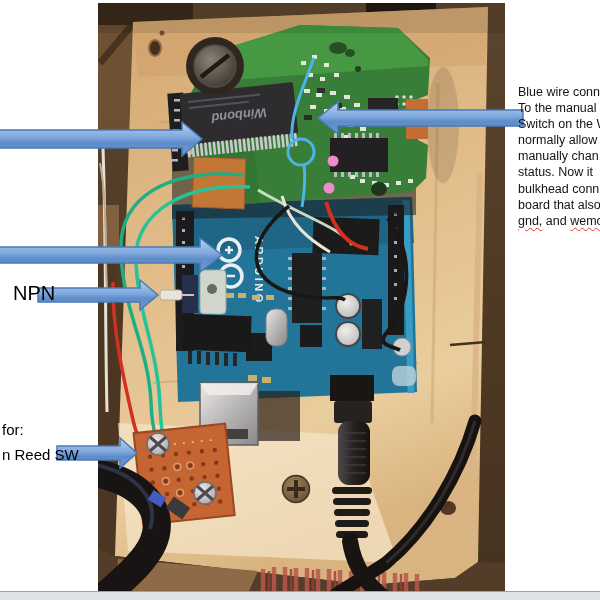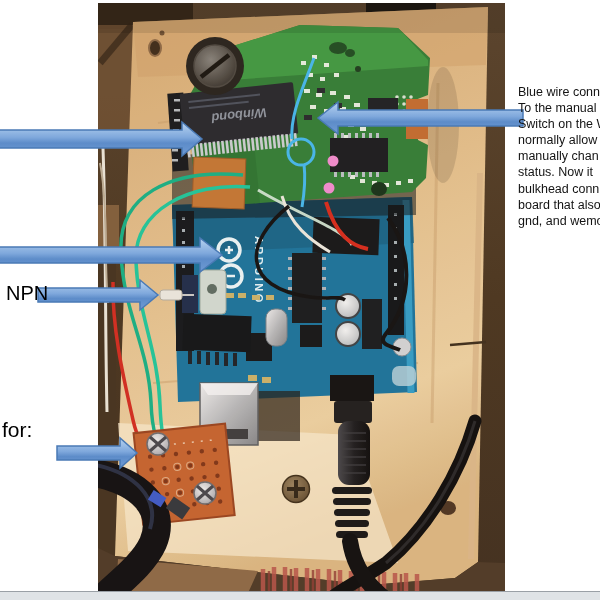--- a/index.html
+++ b/index.html
@@ -4,23 +4,24 @@
 <style>
   html,body{margin:0;padding:0;}
   body{
     width:600px;height:600px;position:relative;overflow:hidden;
     background:#ffffff;font-family:"Liberation Sans",sans-serif;
   }
   #photo{position:absolute;left:98px;top:3px;width:407px;height:590px;z-index:1;}
   #arrow-layer{position:absolute;left:0;top:0;width:600px;height:600px;z-index:2;pointer-events:none;}
   .note{position:absolute;z-index:3;color:#131313;}
   #right-note{left:518px;top:84px;width:120px;font-size:12.5px;line-height:16.1px;white-space:nowrap;}
-  #npn-label{left:6px;top:282px;font-size:20px;color:#000;}
-  #bottom-note{left:2px;top:417px;font-size:21px;line-height:25.2px;color:#000;white-space:nowrap;}
+  #npn-label{left:13px;top:282px;font-size:20px;color:#000;}
+  #bottom-note{left:2px;top:417px;font-size:15px;line-height:25.2px;color:#000;white-space:nowrap;}
   .misspelled{
+    text-decoration:underline;
     text-decoration-style:wavy;
     text-decoration-color:#e03c31;
     text-decoration-thickness:1px;
     text-underline-offset:2px;
   }
   #bottom-bar{
     position:absolute;left:0;top:591px;width:600px;height:9px;z-index:4;
     background:#dfe3e6;border-top:1.5px solid #9aa0a6;box-sizing:border-box;
   }
 </style>
@@ -458,15 +459,16 @@
     <div>normally allow</div>
     <div>manually chan</div>
     <div>status. Now it</div>
     <div>bulkhead conn</div>
     <div>board that also</div>
     <div><span class="misspelled">gnd,</span><span> and </span><span class="misspelled">wemo</span></div>
   </div>
 <div id="npn-label" class="note">NPN</div>
 <div id="bottom-note" class="note">
     <div>for:</div>
+    <div>n Reed SW</div>
   </div>
 
 <div id="bottom-bar"></div>
 
 </body></html>

